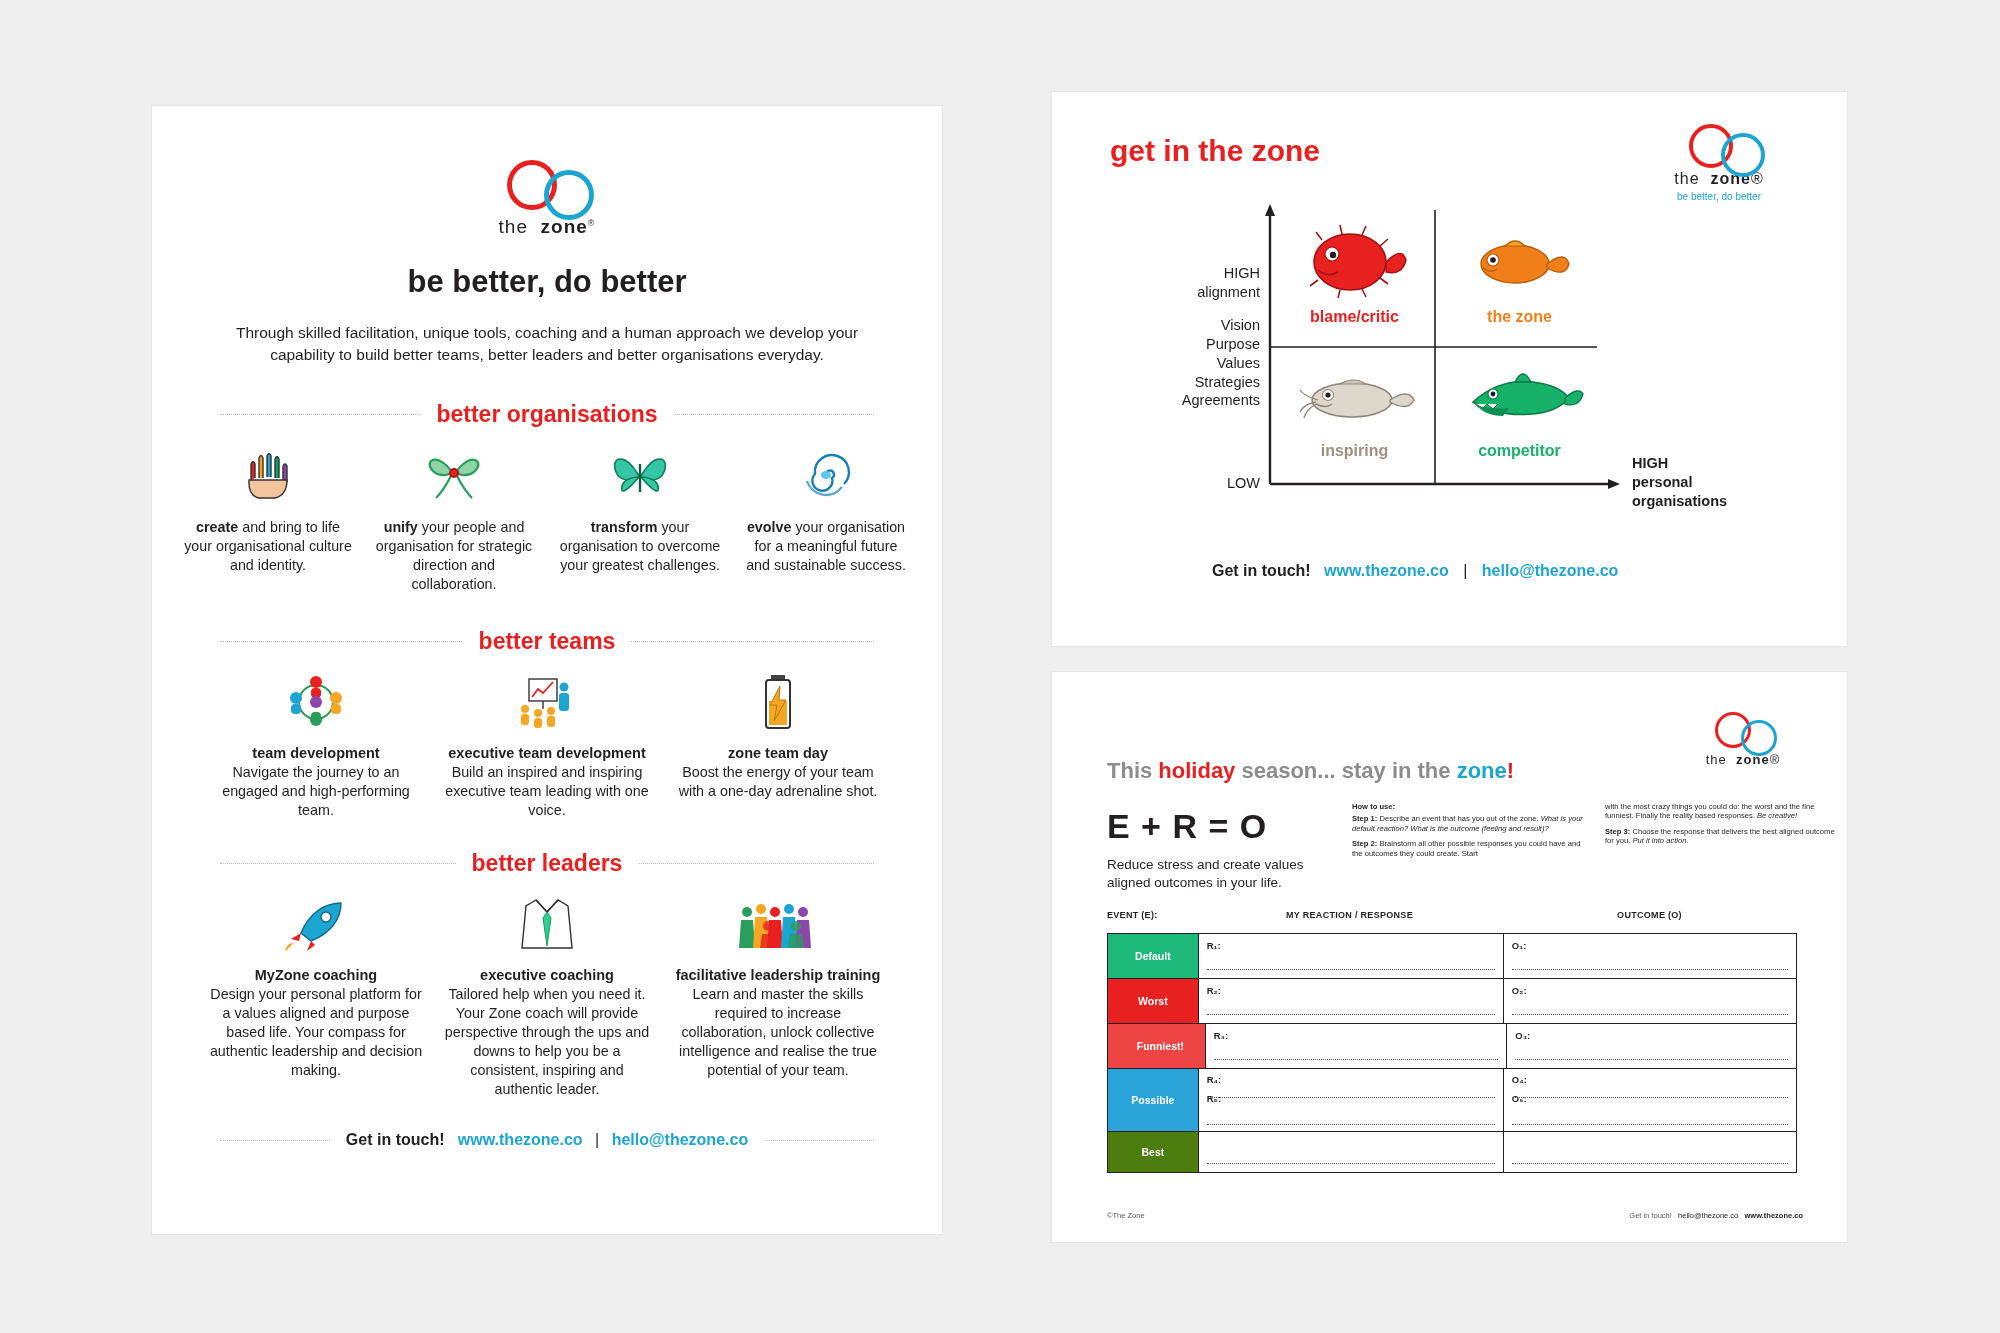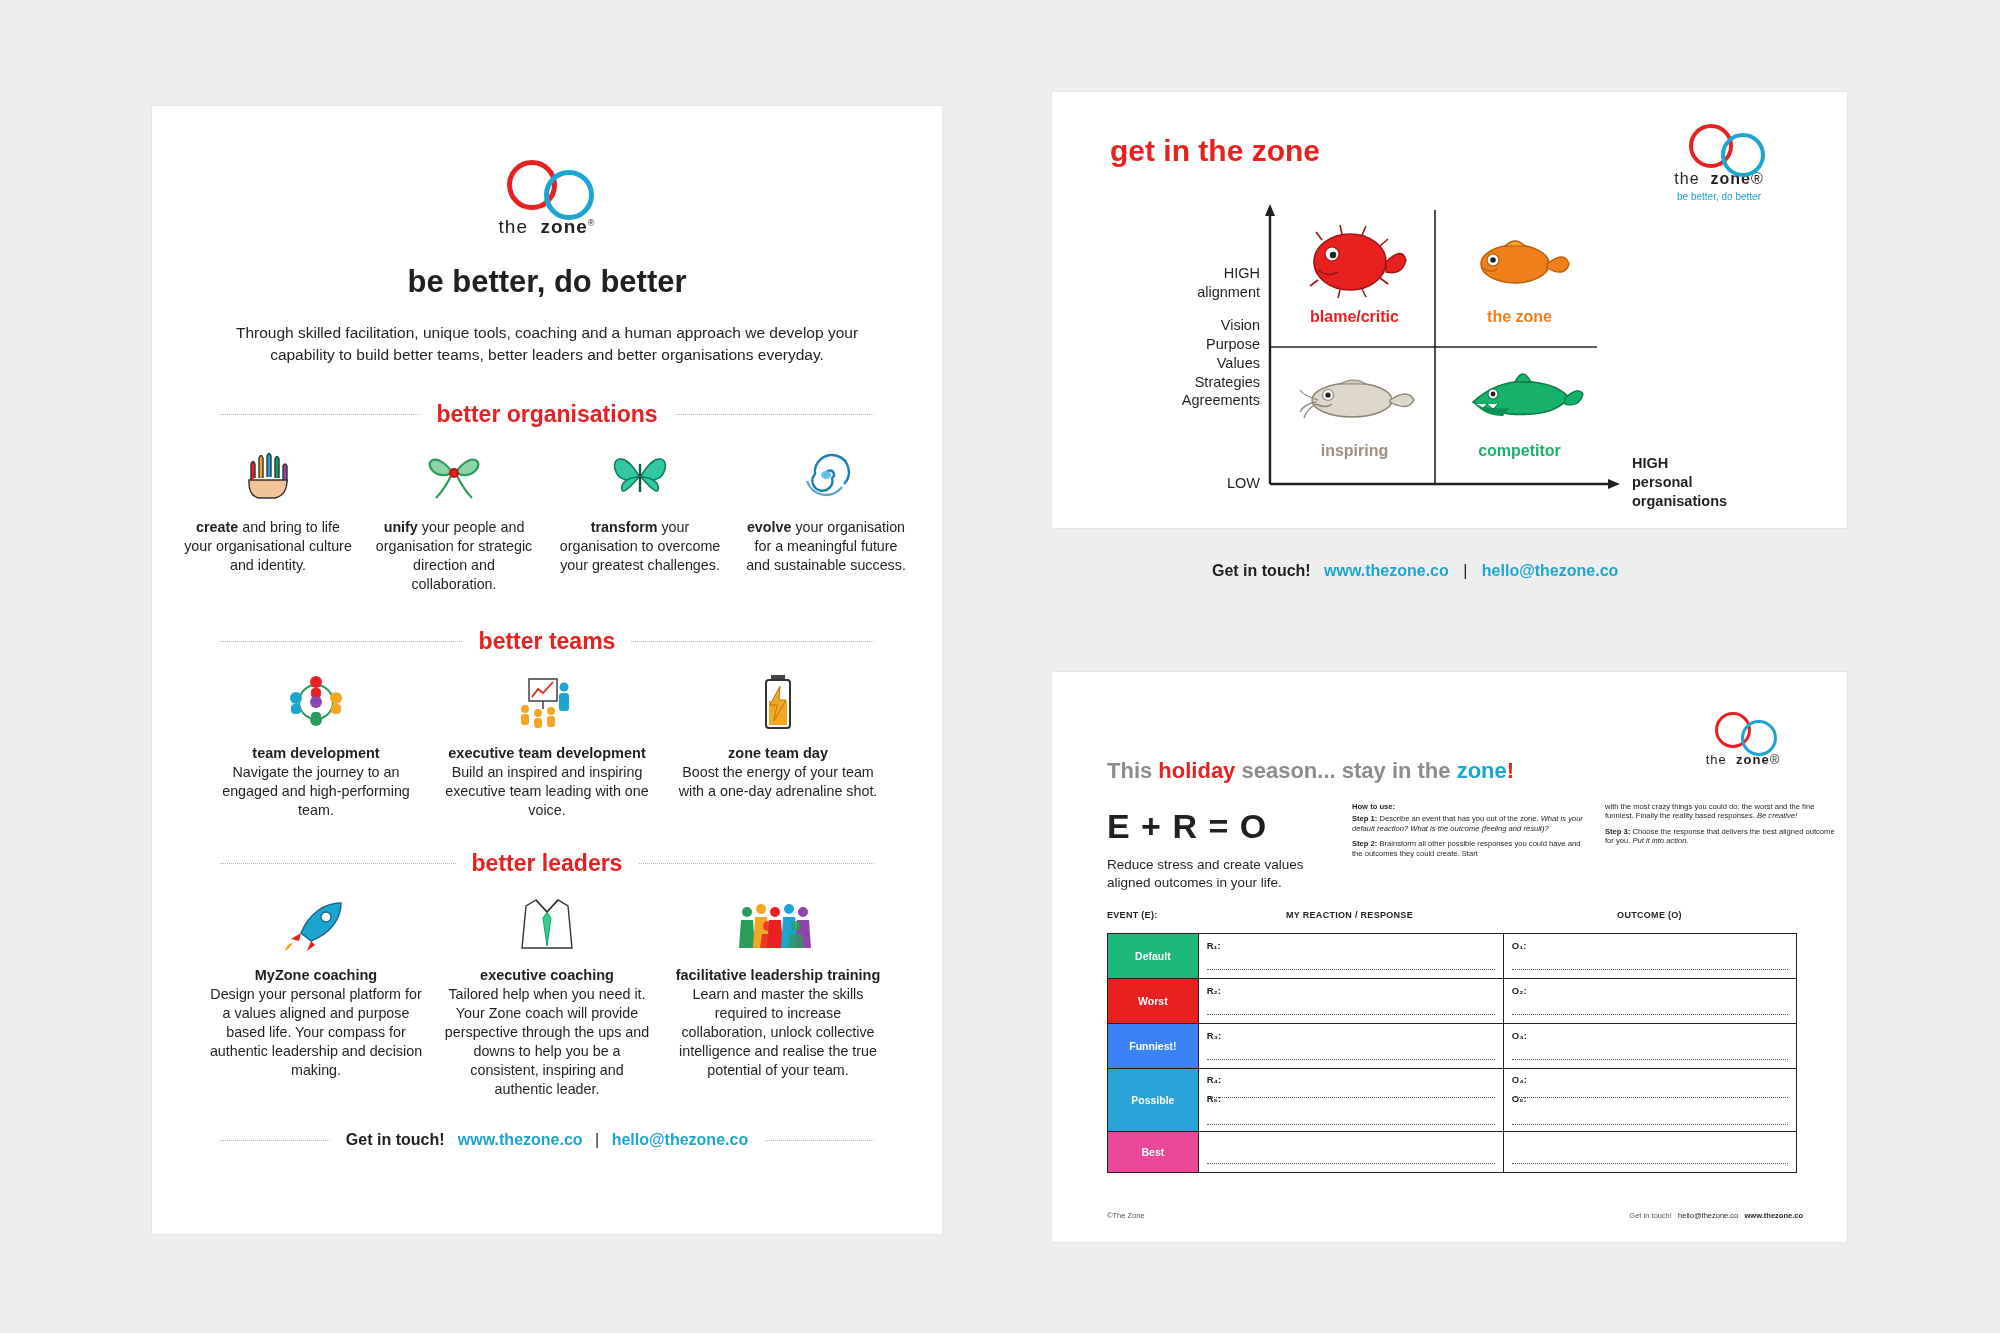--- a/index.html
+++ b/index.html
@@ -59,21 +59,21 @@
   .contact{
     position:relative;text-align:center;margin-top:34px;
   }
   .contact .rule{ position:absolute;left:0;right:0;top:50%;border-top:1px dotted #b9b9b9; }
   .contact .inner{ position:relative;background:#fff;padding:0 16px;display:inline-block;
     font-size:16px;font-weight:bold; }
   .contact a{ color:#1ca5d0;text-decoration:none;font-weight:bold; }
   .contact .sep{ color:#231f20;padding:0 8px;font-weight:normal; }
 
   
-  #card-zone{ left:1052px; top:92px; width:795px; height:436px; }
+  #card-zone{ left:1052px; top:92px; width:795px; height:554px; }
   .z-title{ color:#e8201f;font-weight:bold;font-size:30px; }
   .z-logo-word{ font-size:16px;letter-spacing:1px; }
   .z-tag{ font-size:10px;color:#1ca5d0;margin-top:3px; }
 
   .axis-label{ font-size:14.5px;line-height:1.3;text-align:right; }
   .quad-label{ font-weight:bold;font-size:16px; }
 
   
   #card-holiday{ left:1052px; top:672px; width:795px; height:570px; }
   .h-title{ font-size:22px;font-weight:bold;color:#8c8c8c; }
@@ -507,21 +507,21 @@
           <div class="rcell" style="padding:6px 0 0 8px;">R₂:</div>
           <div style="position:absolute;left:8px;right:8px;bottom:8px;border-top:1px dotted #555;"></div>
         </div>
         <div style="width:293px;position:relative;">
           <div class="rcell" style="padding:6px 0 0 8px;">O₂:</div>
           <div style="position:absolute;left:8px;right:8px;bottom:8px;border-top:1px dotted #555;"></div>
         </div>
       </div>
 
       <div style="display:flex;height:44px;border-bottom:1.2px solid #231f20;">
-        <div class="badge" style="width:90px;background:#3b82f6;border-right:1.2px solid #231f20;">Funniest!</div>
+        <div class="badge" style="width:90px;background:#ef4444;border-right:1.2px solid #231f20;padding-left:8px;">Funniest!</div>
         <div style="width:305px;border-right:1.2px solid #231f20;position:relative;">
           <div class="rcell" style="padding:6px 0 0 8px;">R₃:</div>
           <div style="position:absolute;left:8px;right:8px;bottom:8px;border-top:1px dotted #555;"></div>
         </div>
         <div style="width:293px;position:relative;">
           <div class="rcell" style="padding:6px 0 0 8px;">O₃:</div>
           <div style="position:absolute;left:8px;right:8px;bottom:8px;border-top:1px dotted #555;"></div>
         </div>
       </div>
 
@@ -535,21 +535,21 @@
         </div>
         <div style="width:293px;position:relative;">
           <div class="rcell" style="padding:5px 0 0 8px;">O₄:</div>
           <div style="position:absolute;left:8px;right:8px;top:28px;border-top:1px dotted #555;"></div>
           <div class="rcell" style="padding:8px 0 0 8px;">O₅:</div>
           <div style="position:absolute;left:8px;right:8px;bottom:6px;border-top:1px dotted #555;"></div>
         </div>
       </div>
 
       <div style="display:flex;height:40px;">
-        <div class="badge" style="width:90px;background:#ec4899;border-right:1.2px solid #231f20;">Best</div>
+        <div class="badge" style="width:90px;background:#4d7c0f;border-right:1.2px solid #231f20;">Best</div>
         <div style="width:305px;border-right:1.2px solid #231f20;position:relative;">
           <div style="position:absolute;left:8px;right:8px;bottom:8px;border-top:1px dotted #555;"></div>
         </div>
         <div style="width:293px;position:relative;">
           <div style="position:absolute;left:8px;right:8px;bottom:8px;border-top:1px dotted #555;"></div>
         </div>
       </div>
     </div>
   </div>
 

